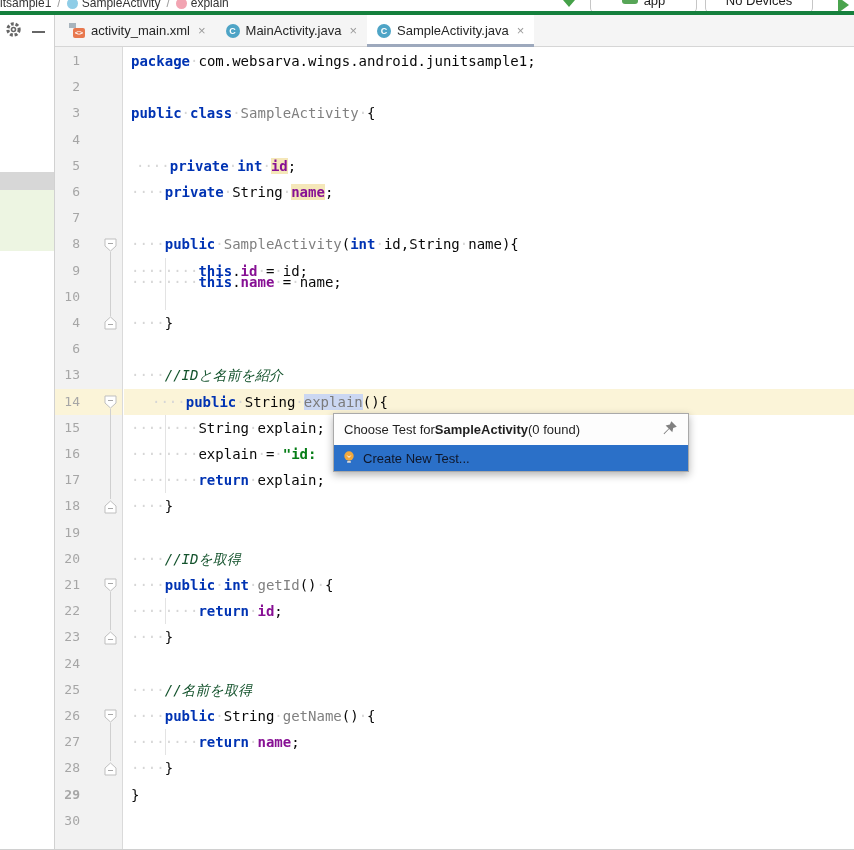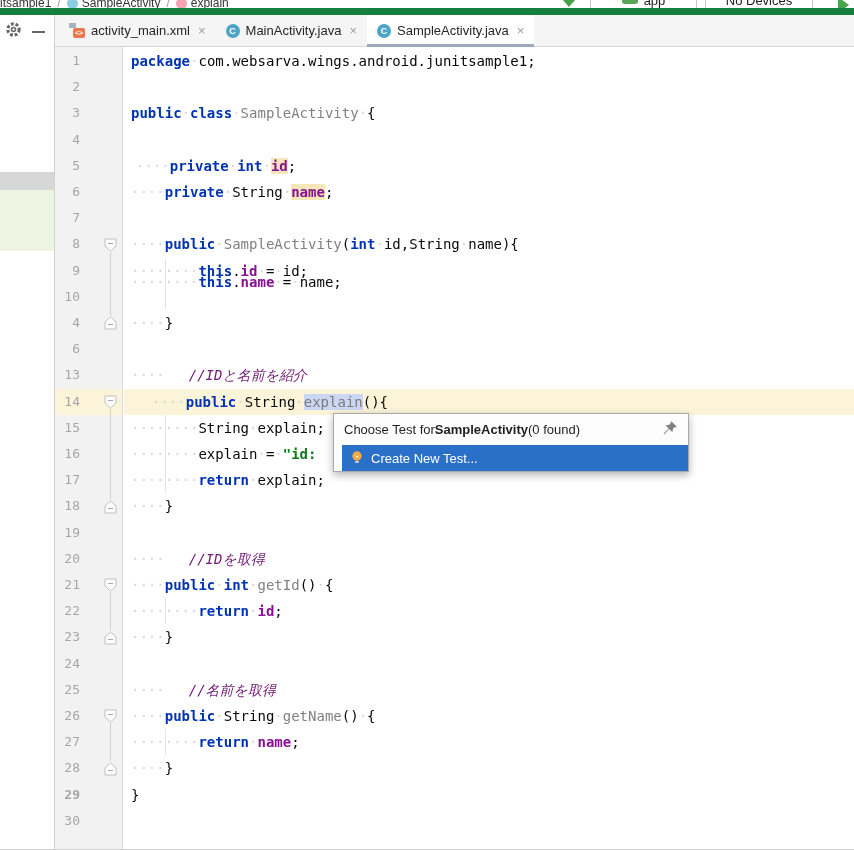--- a/index.html
+++ b/index.html
@@ -1,21 +1,21 @@
 <!DOCTYPE html>
 <html><head>
 <meta charset="utf-8">
 <style>
   * { margin:0; padding:0; box-sizing:border-box; }
   html,body { width:854px; height:850px; }
   body { font-family:"Liberation Sans", sans-serif; background:#fff; }
   .screen { position:relative; width:854px; height:850px; background:#fff; overflow:hidden; border-bottom:1px solid #d0d0d0; }
 
   
-  .topstrip { position:absolute; left:0; top:0; width:854px; height:15px; background:#fff; border-bottom:7px solid #15803d; overflow:hidden;padding-left:40px; }
+  .topstrip { position:absolute; left:0; top:0; width:854px; height:15px; background:#fff; border-bottom:4px solid #15803d; overflow:hidden;padding-left:40px; }
   .breadcrumb { position:absolute; left:0; top:-7px; height:20px; display:flex; align-items:center; gap:6px; font-size:12px; color:#333; white-space:nowrap; }
   .crumb { display:flex; align-items:center; gap:4px; }
   .crumb-sep { color:#9a9a9a; }
   .dot11 { width:11px; height:11px; border-radius:50%; display:inline-block; }
   .toolbar-btn { position:absolute; top:-12px; height:25px; border:1px solid #c6c6c6; border-radius:5px; background:#fff; display:flex; align-items:center; justify-content:center; gap:6px; font-size:13px; color:#222; }
   .devbar { width:16px; height:7px; border-radius:3px; background:#57a557; }
   .chev-down { position:absolute; left:562px; top:-8px; }
   .play-tri { position:absolute; left:838px; top:-3px; width:0; height:0; border-left:11px solid #4aa34d; border-top:8px solid transparent; border-bottom:8px solid transparent; }
 
   
@@ -42,34 +42,34 @@
   .gut-row, .code-row { position:absolute; left:0; right:0; height:26.2px; line-height:26.2px; }
   .gut-row.cur, .code-row.cur { background:#fbf4d8;padding-left:28px; }
   .lnum { position:absolute; left:0; top:0; width:25px; text-align:right; font-family:"DejaVu Sans Mono", monospace; font-size:13px; color:#a6a6a6; }
   .code-row { white-space:pre; font-family:"DejaVu Sans Mono", monospace; font-size:14px; color:#080808; padding-left:7px; }
   .tk-kw  { color:#0033b3; font-weight:bold; }
   .tk-pln { color:#080808; }
   .tk-cls { color:#808080; }
   .tk-fld { color:#871094; font-weight:bold; }
   .tk-fldhl { color:#871094; font-weight:bold; background:#f5e7b9; }
   .tk-str { color:#067d17; font-weight:bold; }
-  .tk-com { color:#701a75; font-style:italic;margin-left:24px; }
+  .tk-com { color:#14532d; font-style:italic; }
   .tk-ws  { color:#d6d6d6; }
   .tk-sel { color:#7b7b7b; background:#cbd7f2; }
   .fold-mark { position:absolute; left:49px; width:13px; height:14px; }
   .fold-line { position:absolute; left:55px; width:1px; background:#cfcfcf; }
   .indent-guide { position:absolute; left:41px; width:1px; background:#e3e3e3; }
 
   
   .popup { position:absolute; left:333px; top:413px; width:356px; background:#fdfdfd; border:1px solid #a9a9a9; box-shadow:0 3px 8px rgba(0,0,0,0.3); z-index:10; }
   .popup-title { height:31px; display:flex; align-items:center; padding:0 10px; font-size:13px; color:#1f1f1f; }
   .popup-title b { font-weight:bold; }
   .popup-pin { margin-left:auto; }
   .popup-item { height:26px; display:flex; align-items:center; gap:7px; padding:0 8px; font-size:13px; }
-  .popup-item.selected { background:#2b70c8; color:#ffffff;margin-left:8px; }
+  .popup-item.selected { background:#2b70c8; color:#0f172a; }
 </style>
 </head>
 <body>
 
 <div class="screen">
 
   <div class="topstrip">
     <div class="breadcrumb">
         <span class="crumb">
           <span>itsample1</span>

